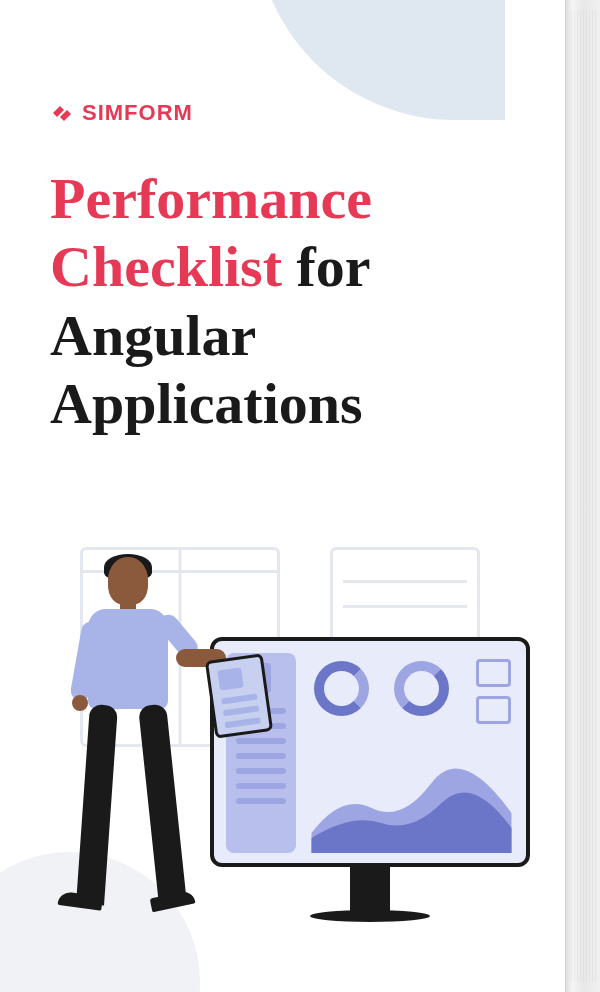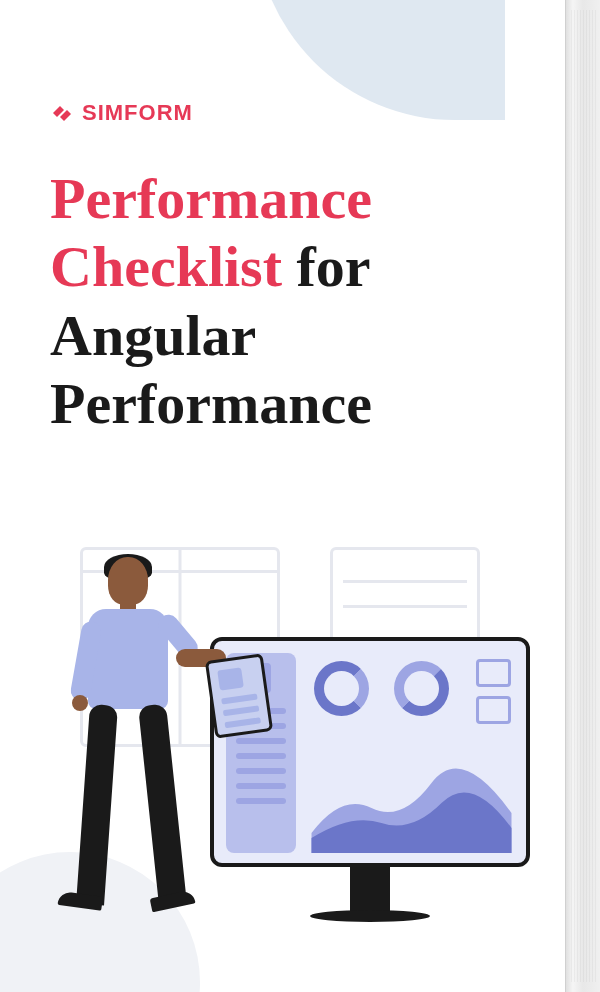--- a/index.html
+++ b/index.html
@@ -410,21 +410,21 @@
 
   <div class="logo">
     <svg class="logo-icon" viewBox="0 0 24 24" fill="none">
       <path d="M3 12 L10 5 L14 9 L7 16 Z" fill="#E63956"></path>
       <path d="M10 16 L17 9 L21 13 L14 20 Z" fill="#E63956"></path>
     </svg>
     <span class="logo-text">SIMFORM</span>
   </div>
 
   <div class="title-block">
-    <span class="title-highlight">Performance Checklist</span><span class="title-normal"> for </span><span class="title-normal">Angular Performance</span>
+    <span class="title-highlight">Performance Checklist</span><span class="title-normal"> for </span><span class="title-normal">Angular Applications</span>
   </div>
 
   <div class="illustration">
     <div class="window-frame">
       <div class="window-mullion-v"></div>
       <div class="window-mullion-h"></div>
     </div>
     <div class="door-frame">
       <div class="door-line"></div>
       <div class="door-line" style="top:55px"></div>

